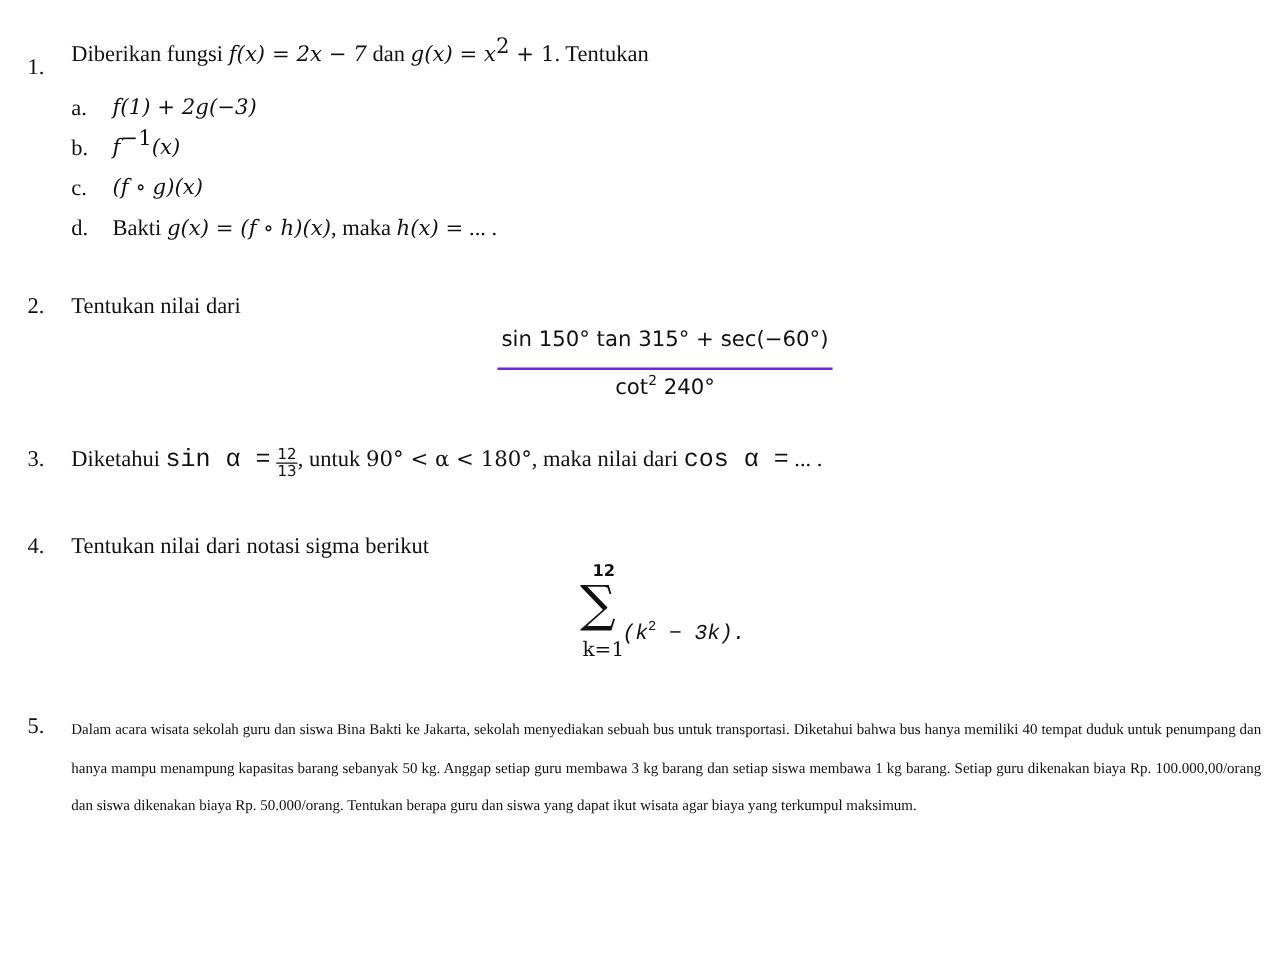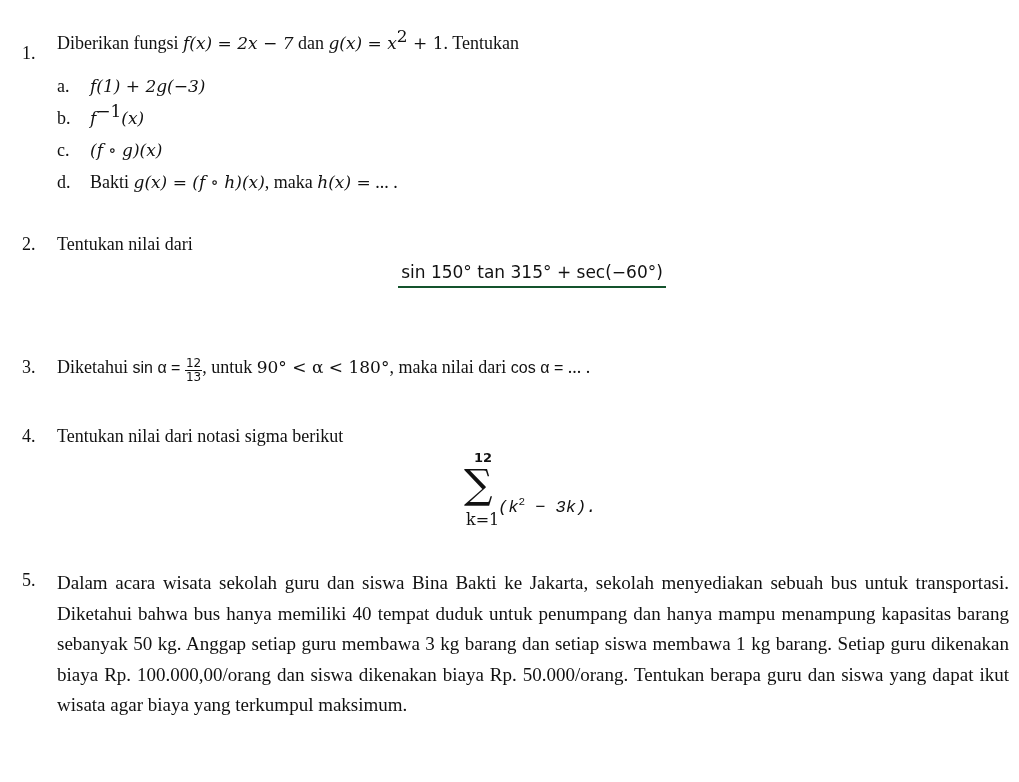--- a/index.html
+++ b/index.html
@@ -7,36 +7,36 @@
       width: 1019px; height: 782px; position: relative; overflow: hidden;
       font-family: "Liberation Serif", serif; font-size: 18px; color: #111;
     }
     .abs { position: absolute; white-space: nowrap; }
     .num { position: absolute; left: 22px; }
     .txt { position: absolute; left: 57px; }
     .sub-letter { position: absolute; left: 57px; }
     .sub-body { position: absolute; left: 90px; }
     .m { font-family: "DejaVu Serif", serif; font-style: italic; font-size: 17px; }
     .mr { font-family: "DejaVu Serif", serif; font-style: normal; font-size: 17px; }
-    .ms { font-family: Liberation Sans, sans-serif; font-size: 16px; text-align: center; }
+    .ms { font-family: Liberation Mono, monospace; font-size: 20px; text-align: center; }
     sup { font-size: 11px; vertical-align: 7px; line-height: 0; }
     .frac-inline { display: inline-block; vertical-align: -8px; text-align: center; font-family: "DejaVu Sans", sans-serif; font-size: 12px; line-height: 13px; }
     .frac-inline .top { display: block; border-bottom: 1px solid #111; padding: 0 1px; }
     .frac-inline .bot { display: block; }
     .big-frac { position: absolute; left: 398px; top: 262px; width: 268px; text-align: center; font-family: "DejaVu Sans", sans-serif; font-size: 17px; }
-    .big-frac .numr { display: block; padding-bottom: 4px; border-bottom: 2px solid #14532d; }
+    .big-frac .numr { display: block; padding-bottom: 12px; border-bottom: 2px solid #6d28d9; }
     .big-frac .den { display: block; padding-top: 4px; }
     .sigma-block { position: absolute; left: 462px; top: 450px; width: 160px; height: 90px; }
     .sigma-upper { position: absolute; left: 12px; top: 0; font-family: "DejaVu Sans", sans-serif; font-size: 13px; font-weight: bold; }
     .sigma-sym { position: absolute; left: 2px; top: 12px; font-family: "DejaVu Serif", serif; font-size: 40px; line-height: 44px; }
     .sigma-lower { position: absolute; left: 4px; top: 60px; font-family: "DejaVu Serif", serif; font-size: 16px; }
     .sigma-expr { position: absolute; left: 36px; top: 48px; font-family: Liberation Mono, monospace; font-size: 17px; white-space: nowrap; }
     .para {
       position: absolute; left: 57px; top: 568px; width: 952px;
-      text-align: justify; line-height: 30.5px; font-size: 19px;
+      text-align: justify; line-height: 30.5px; font-size: 12px;
     }
   </style>
 </head>
 <body>
 
 <div>
   <span class="num abs" style="top:43px">1.</span>
   <span class="txt abs" style="top:33px">
     <span>Diberikan fungsi</span>
     <span class="m">f(x) = 2x − 7</span>
@@ -59,20 +59,21 @@
     <span class="m">g(x) = (f ∘ h)(x)</span><span>, maka</span>
     <span class="m">h(x) =</span><span> ... .</span>
   </span>
 </div>
 
 <div>
   <span class="num abs" style="top:234px">2.</span>
   <span class="txt abs" style="top:234px">Tentukan nilai dari</span>
   <div class="big-frac">
     <span class="numr">sin 150° tan 315° + sec(−60°)</span>
+    <span class="den"><span>cot</span><sup>2</sup> <span>240°</span></span>
   </div>
 </div>
 
 <div>
   <span class="num abs" style="top:357px">3.</span>
   <span class="txt abs" style="top:357px">
     <span>Diketahui</span>
     <span class="ms">sin α =</span>
     <span class="frac-inline"><span class="top">12</span><span class="bot">13</span></span><span>, untuk</span>
     <span class="mr">90° &lt; α &lt; 180°</span><span>, maka nilai dari</span>

